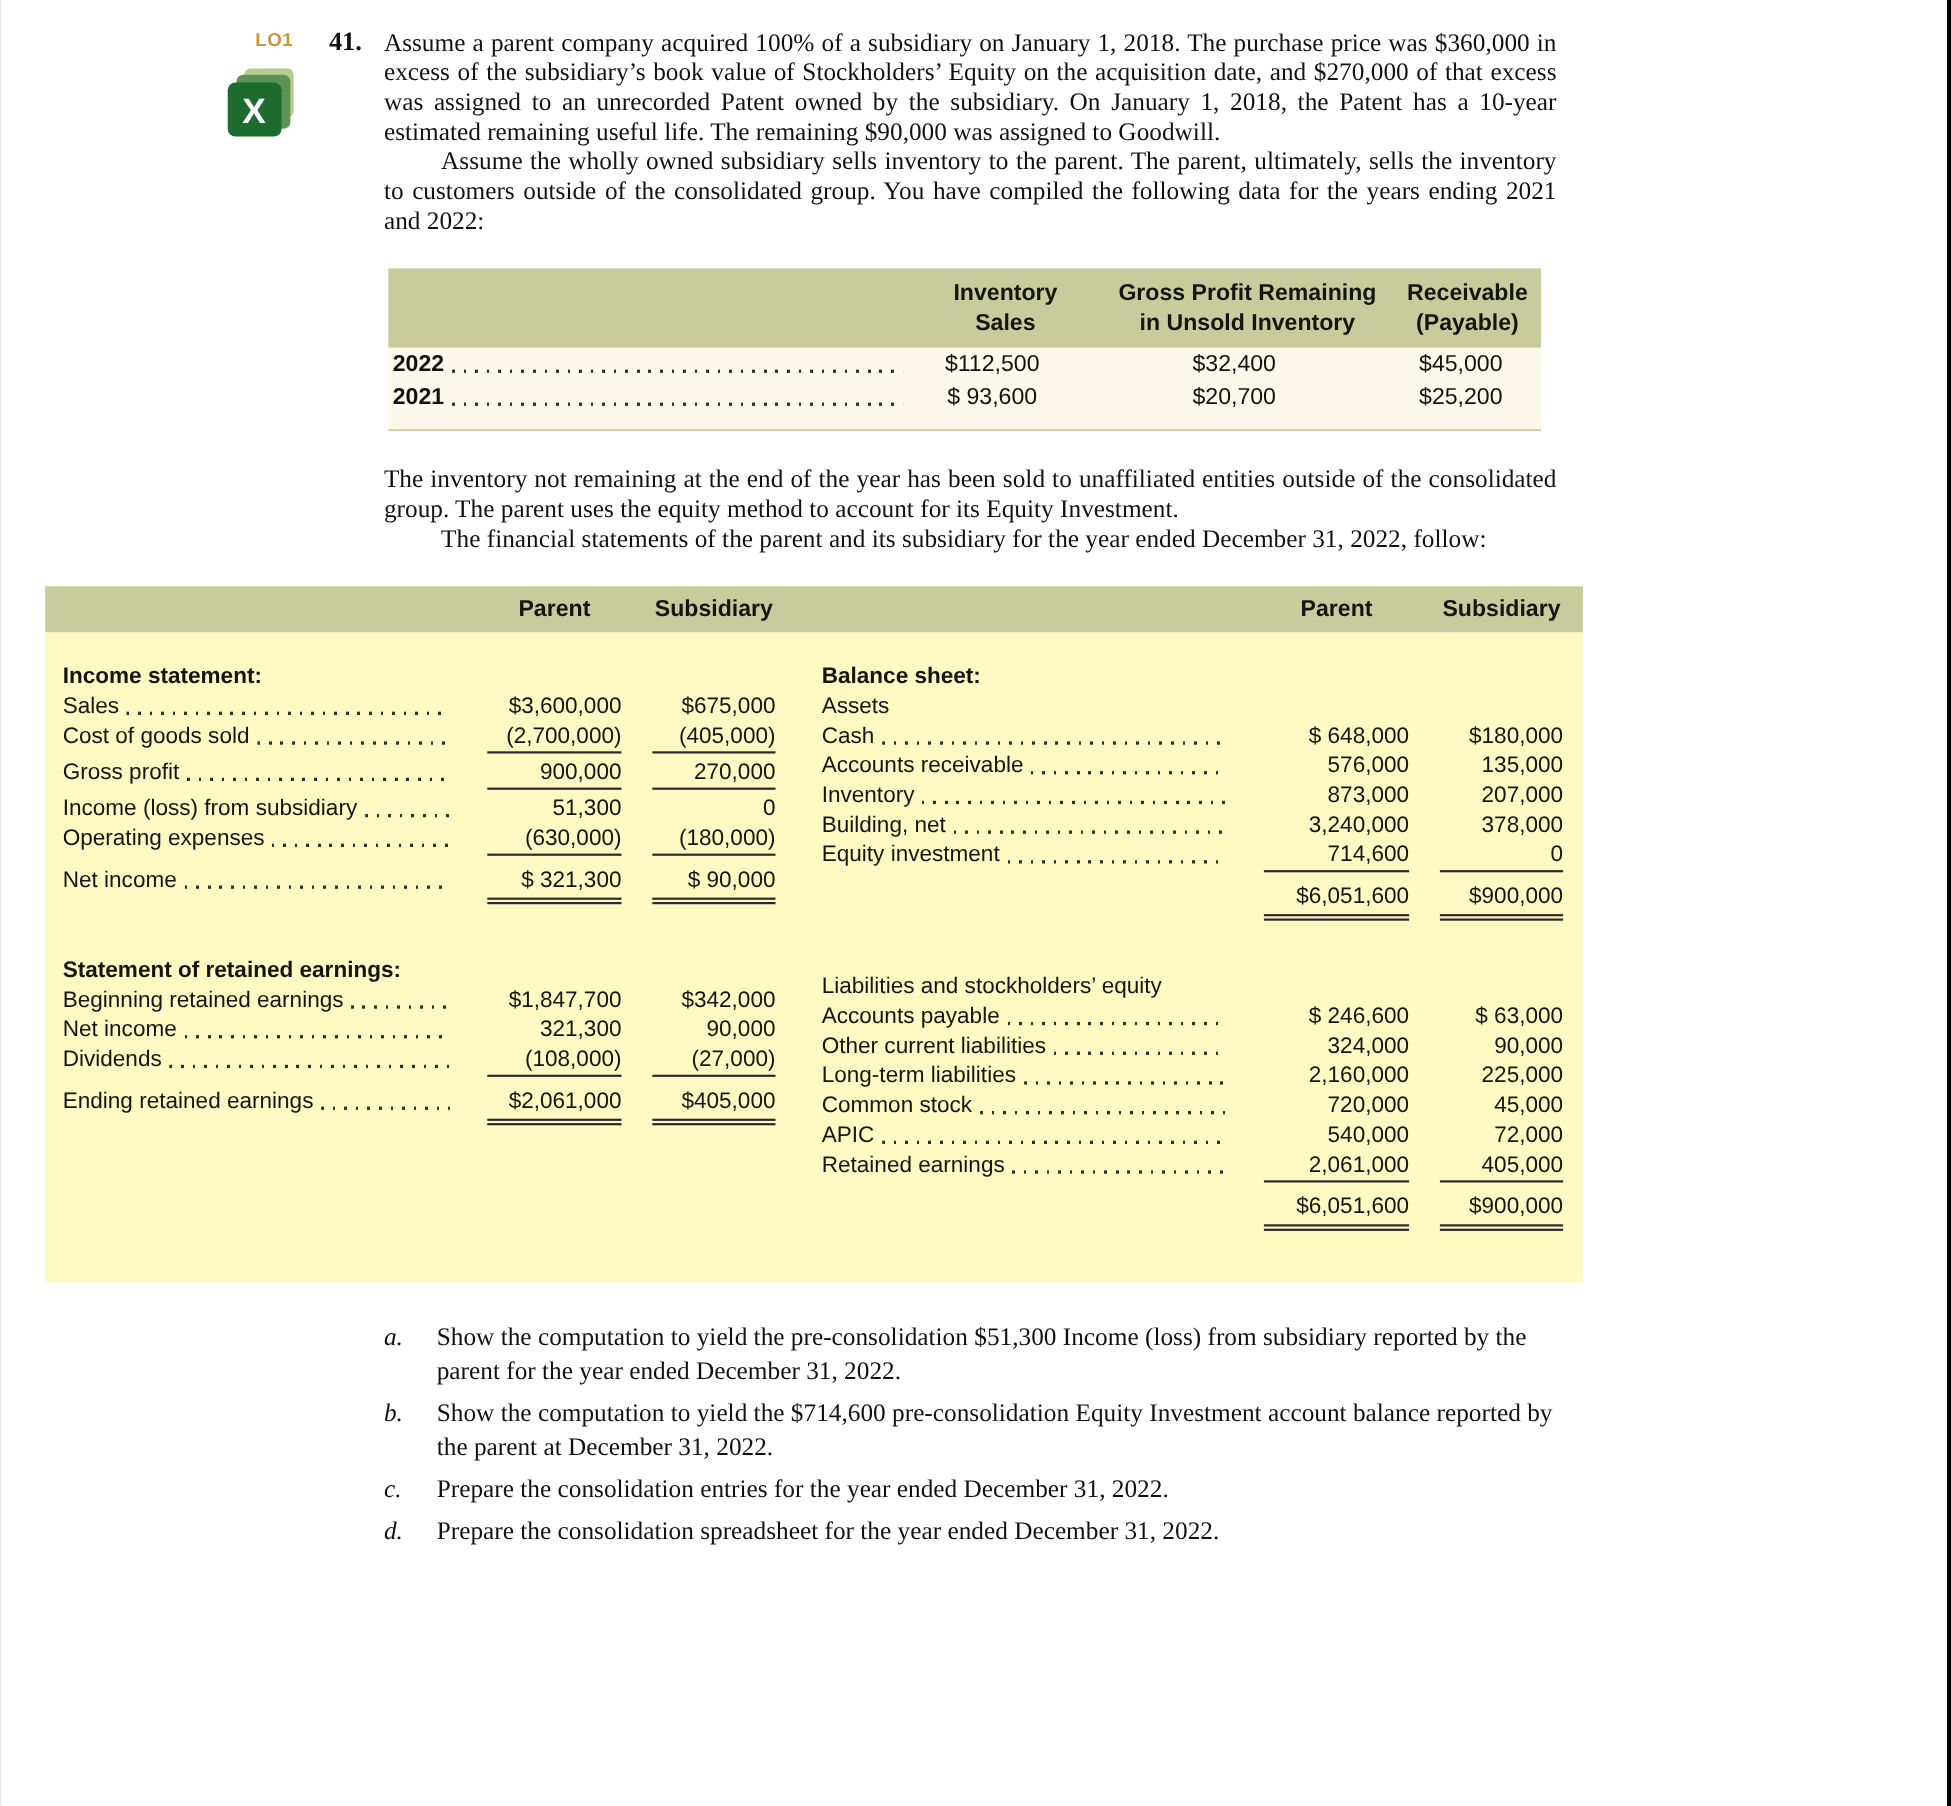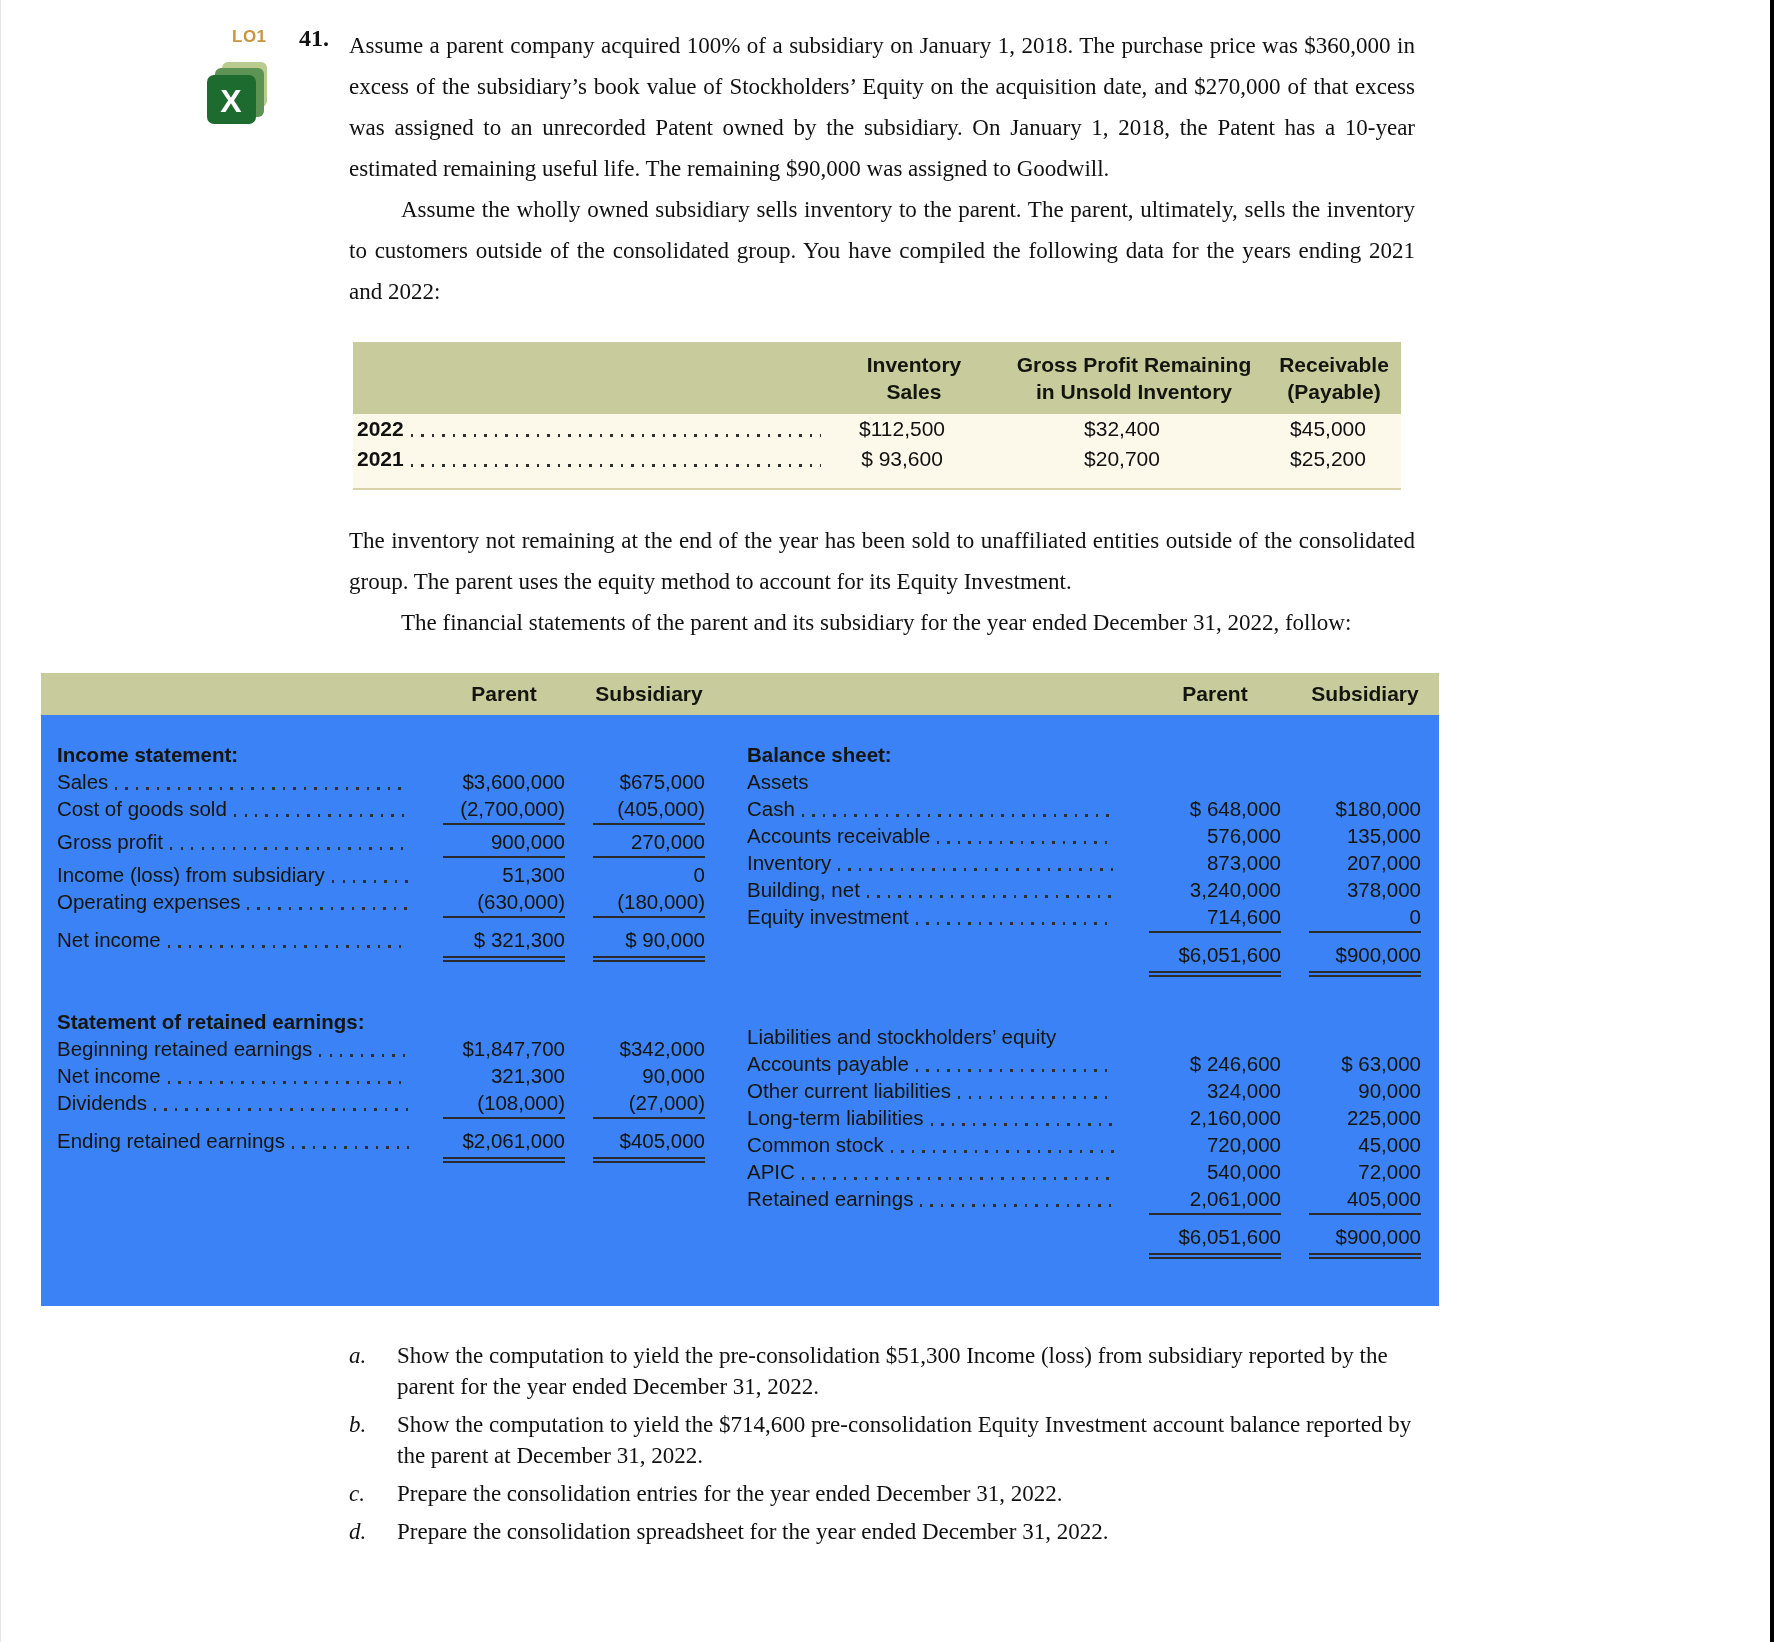--- a/index.html
+++ b/index.html
@@ -23,21 +23,21 @@
     position:absolute; left:231px; top:27px;
     font-family:"Liberation Sans", sans-serif;
     font-weight:bold; font-size:17px; letter-spacing:.5px;
     color:#c9963f;
   }
   .excel-icon { position:absolute; left:204px; top:62px; width:64px; height:64px; }
   .content { margin-left:348px; width:1066px; }
   .title-line { position:relative; margin-bottom:3px; }
   .pnum { position:absolute; left:-50px; top:0; font-weight:bold; font-size:24px; }
   .ptitle { font-weight:bold; font-size:24px; line-height:30px; }
-  .para { font-size:23px; line-height:41px; text-align:justify; }
+  .para { font-size:23px; line-height:27px; text-align:justify; }
   .para.indent { text-indent:52px; }
 
   
   .inv-table {
     margin:30px 0 30px 352px; width:1048px;
     background:#fdf9ea;
     border-bottom:2px solid #d9d2a6;
     font-family:"Liberation Sans", sans-serif;
     padding-bottom:14px;
   }
@@ -75,21 +75,21 @@
     font-family:"Liberation Sans", sans-serif;
     font-size:20.5px; color:#15150f;
   }
   .fin-head { background:#c8cb9b; display:flex; padding:9px 18px 9px 16px; }
   .fin-head-left { width:648px; }
   .fin-head-right { flex:1; margin-left:42px; }
   .hgrid { display:grid; grid-template-columns:1fr 122px 112px; column-gap:28px; }
   .fin-head-right .hgrid { grid-template-columns:1fr 132px 112px; }
   .hnum { text-align:center; font-weight:bold; font-size:21px; }
 
-  .fin-body { background:#3b82f6; display:flex; padding:28px 18px 44px 16px; }
+  .fin-body { background:#fef9c3; display:flex; padding:28px 18px 44px 16px; }
   .fin-left { width:648px; }
   .fin-right { flex:1; margin-left:42px; }
 
   .frow {
     display:grid; grid-template-columns:1fr 122px 112px; column-gap:28px;
     align-items:baseline; margin-bottom:3px;
   }
   .fin-right .frow { grid-template-columns:1fr 132px 112px; }
   .fc1 { display:flex; align-items:baseline; min-width:0; }
   .flab { white-space:nowrap; }

